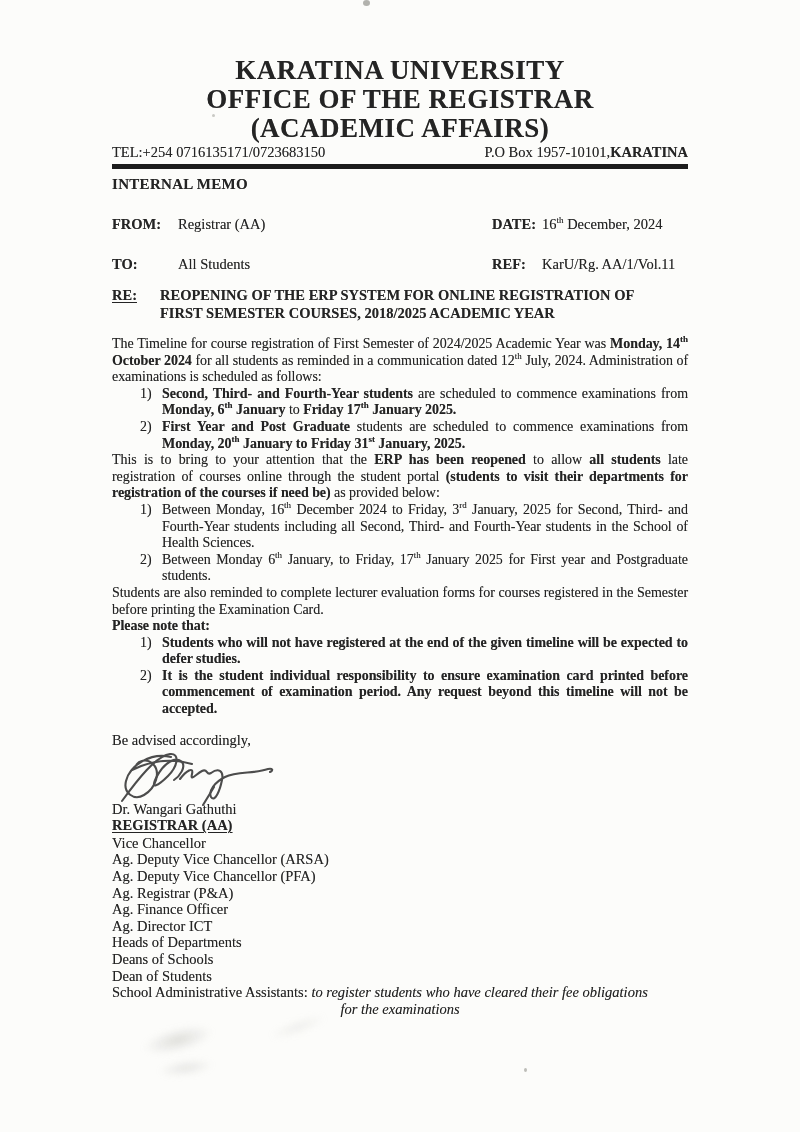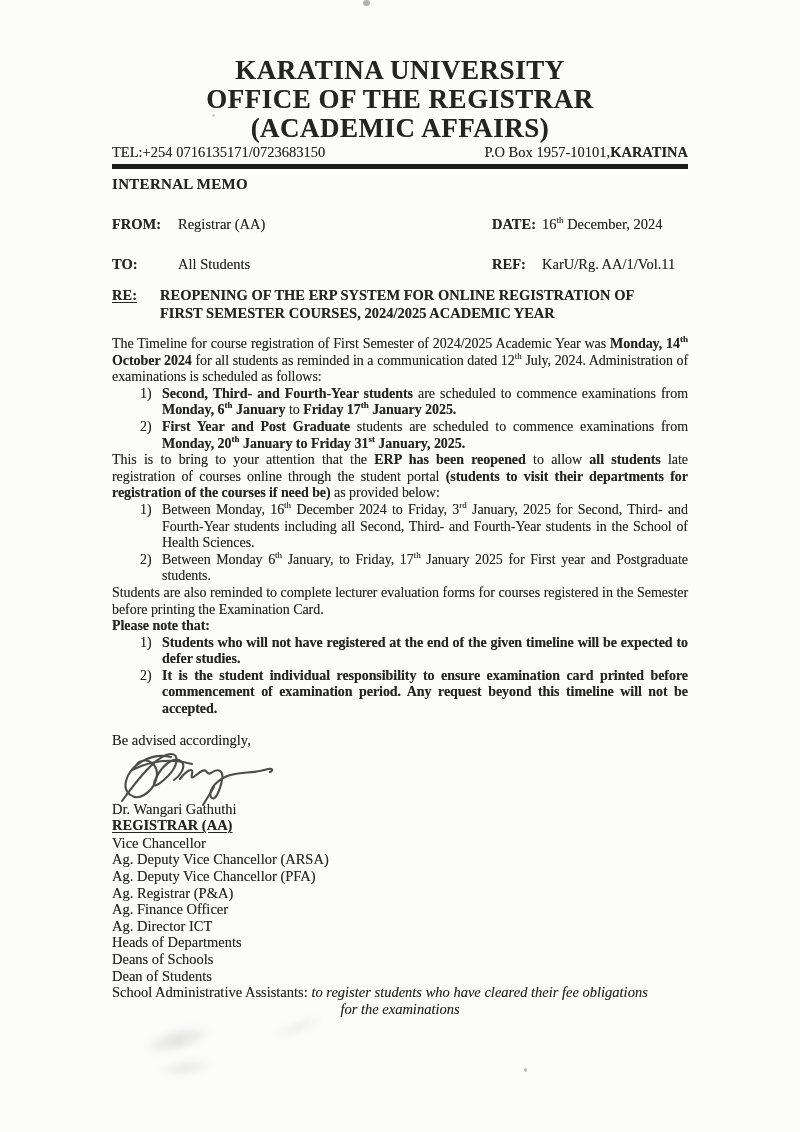--- a/index.html
+++ b/index.html
@@ -115,21 +115,21 @@
         <span class="m-val">All Students</span>
         <span class="m-label2">REF:</span>
         <span class="m-val2">KarU/Rg. AA/1/Vol.11</span>
       </div>
     </div>
 
     <div class="re-row">
       <span class="re-label">RE:</span>
       <span class="re-text">
         <div>REOPENING OF THE ERP SYSTEM FOR ONLINE REGISTRATION OF</div>
-        <div>FIRST SEMESTER COURSES, 2024/2025 ACADEMIC YEAR</div>
+        <div>FIRST SEMESTER COURSES, 2018/2025 ACADEMIC YEAR</div>
       </span>
     </div>
 
     <div class="body">
       <div class="para"><span>The Timeline for course registration of First Semester of 2024/2025 Academic Year was </span><span class="b">Monday, 14</span><span class="b sup">th</span><span class="b"> October 2024</span><span> for all students as reminded in a communication dated 12</span><span class="sup">th</span><span> July, 2024. Administration of examinations is scheduled as follows:</span></div>
 
       <div class="li">
         <span class="num">1)</span>
         <span class="li-text"><span class="b">Second, Third- and Fourth-Year students</span><span> are scheduled to commence examinations from </span><span class="b">Monday, 6</span><span class="b sup">th</span><span class="b"> January</span><span> to </span><span class="b">Friday 17</span><span class="b sup">th</span><span class="b"> January 2025.</span></span>
       </div>

